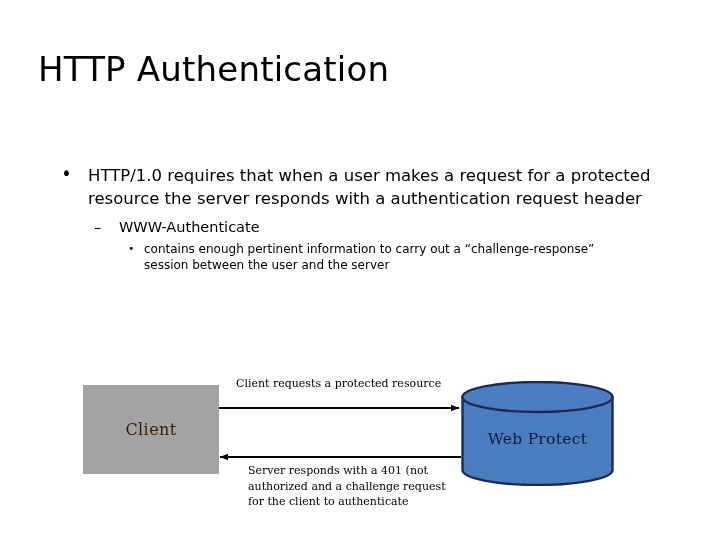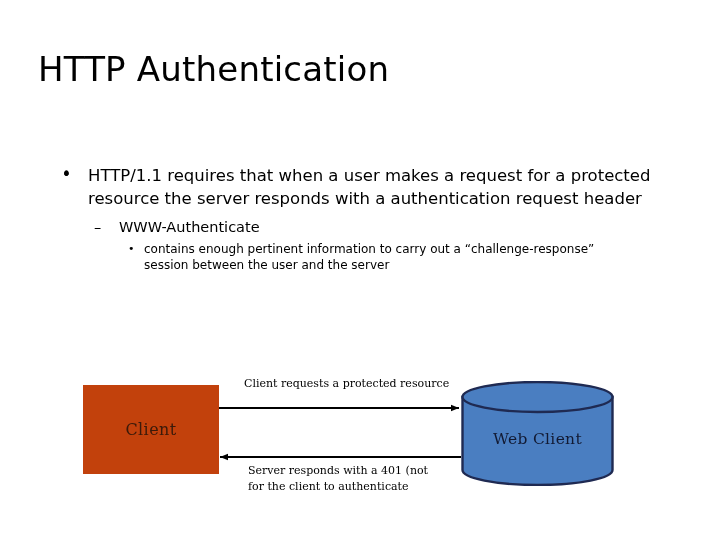--- a/index.html
+++ b/index.html
@@ -104,21 +104,21 @@
     width: 720px;
     height: 540px;
     pointer-events: none;
   }
   .client-box {
     position: absolute;
     left: 83px;
     top: 385px;
     width: 136px;
     height: 89px;
-    background: #c2410c;
+    background: #a3a3a3;
     display: flex;
     align-items: center;
     justify-content: center;
   }
   .client-label {
     font-family: "DejaVu Serif", serif;
     font-size: 16px;
     color: #3b1a0a;
     letter-spacing: 0.4px;
   }
@@ -150,21 +150,21 @@
   .arrows { position: absolute; left: 0; top: 0; }
 
   .cap {
     position: absolute;
     font-family: "DejaVu Serif", serif;
     font-size: 11px;
     line-height: 15.5px;
     color: #000000;
   }
   .cap-top {
-    left: 244px;
+    left: 236px;
     top: 376px;
     width: 230px;
     white-space: nowrap;
   }
   .cap-bottom {
     left: 240px;
     top: 463px;
     width: 210px;
     margin-left: 8px;
   }
@@ -182,21 +182,21 @@
     <div class="lvl1">
       <span class="marker">•</span>
     </div>
 
     <div class="lvl1">
       <span class="marker">•</span>
     </div>
 
     <div class="lvl1">
       <span class="marker">•</span>
-      <span class="txt">HTTP/1.1 requires that when a user makes a request for a protected resource the server responds with a authentication request header</span>
+      <span class="txt">HTTP/1.0 requires that when a user makes a request for a protected resource the server responds with a authentication request header</span>
     </div>
 
     <div class="lvl2">
       <span class="marker">–</span>
       <span class="txt">WWW-Authenticate</span>
     </div>
 
     <div class="lvl3">
       <span class="marker">•</span>
       <span class="txt">contains enough pertinent information to carry out a “challenge-response”</span>
@@ -208,38 +208,39 @@
   <div class="diagram">
 
     <div class="client-box">
       <span class="client-label">Client</span>
     </div>
 
     <svg class="server-cyl" width="153" height="105" viewBox="0 0 153 105">
       <path d="M1.5,16 L1.5,89 A75,15 0 0 0 151.5,89 L151.5,16 Z" fill="#4a7ec1" stroke="#1f2a52" stroke-width="2.4"></path>
       <ellipse cx="76.5" cy="16" rx="75" ry="15" fill="#4a7ec1" stroke="#1f2a52" stroke-width="2.4"></ellipse>
     </svg>
-    <div class="server-label">Web Client</div>
+    <div class="server-label">Web Protect</div>
 
     <svg class="arrows" width="720" height="540" viewBox="0 0 720 540">
       <defs>
         <marker id="ahead-r" markerWidth="9" markerHeight="9" refX="8" refY="4.5" orient="auto" markerUnits="userSpaceOnUse">
           <path d="M0,1.2 L8,4.5 L0,7.8 z" fill="#000000"></path>
         </marker>
         <marker id="ahead-l" markerWidth="9" markerHeight="9" refX="8" refY="4.5" orient="auto" markerUnits="userSpaceOnUse">
           <path d="M0,1.2 L8,4.5 L0,7.8 z" fill="#000000"></path>
         </marker>
       </defs>
 
       <line x1="219" y1="408" x2="459" y2="408" stroke="#000000" stroke-width="2.2" marker-end="url(#ahead-r)"></line>
 
       <line x1="461" y1="457" x2="220" y2="457" stroke="#000000" stroke-width="2.2" marker-end="url(#ahead-l)"></line>
     </svg>
 
     <div class="cap cap-top">Client requests a protected resource</div>
 
     <div class="cap cap-bottom">
       <span class="txt">Server responds with a 401 (not</span>
+      <span class="txt">authorized and a challenge request</span>
       <span class="txt">for the client to authenticate</span>
     </div>
 
   </div>
 </div>
 
 </body></html>

